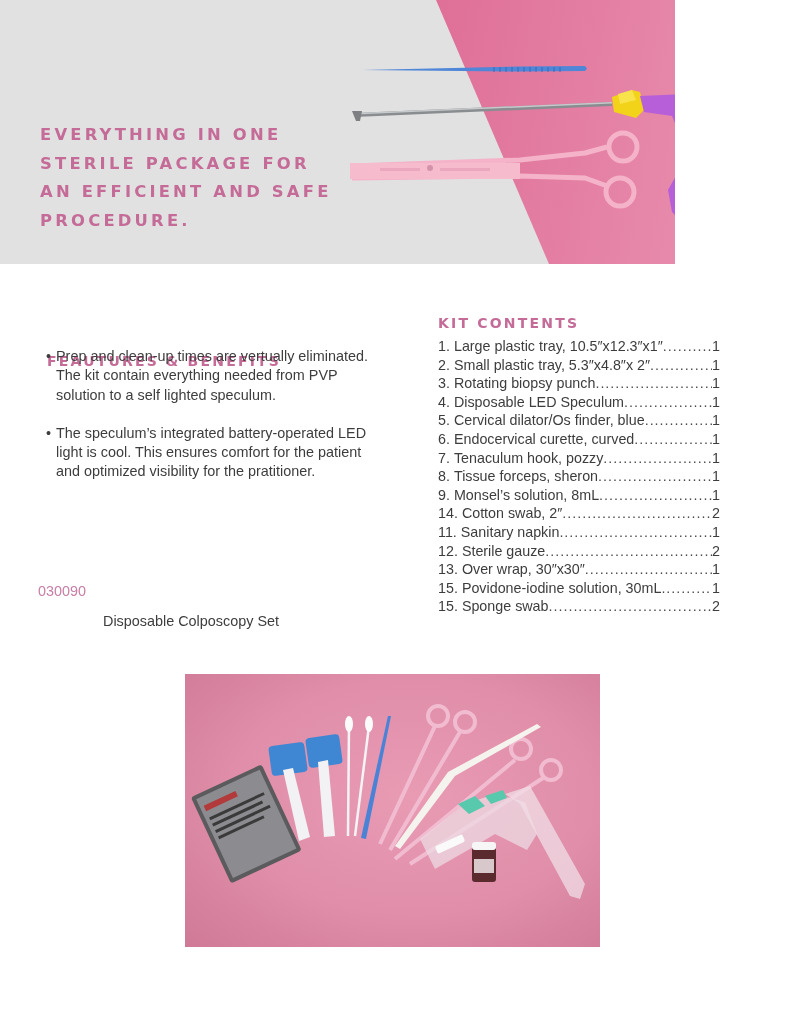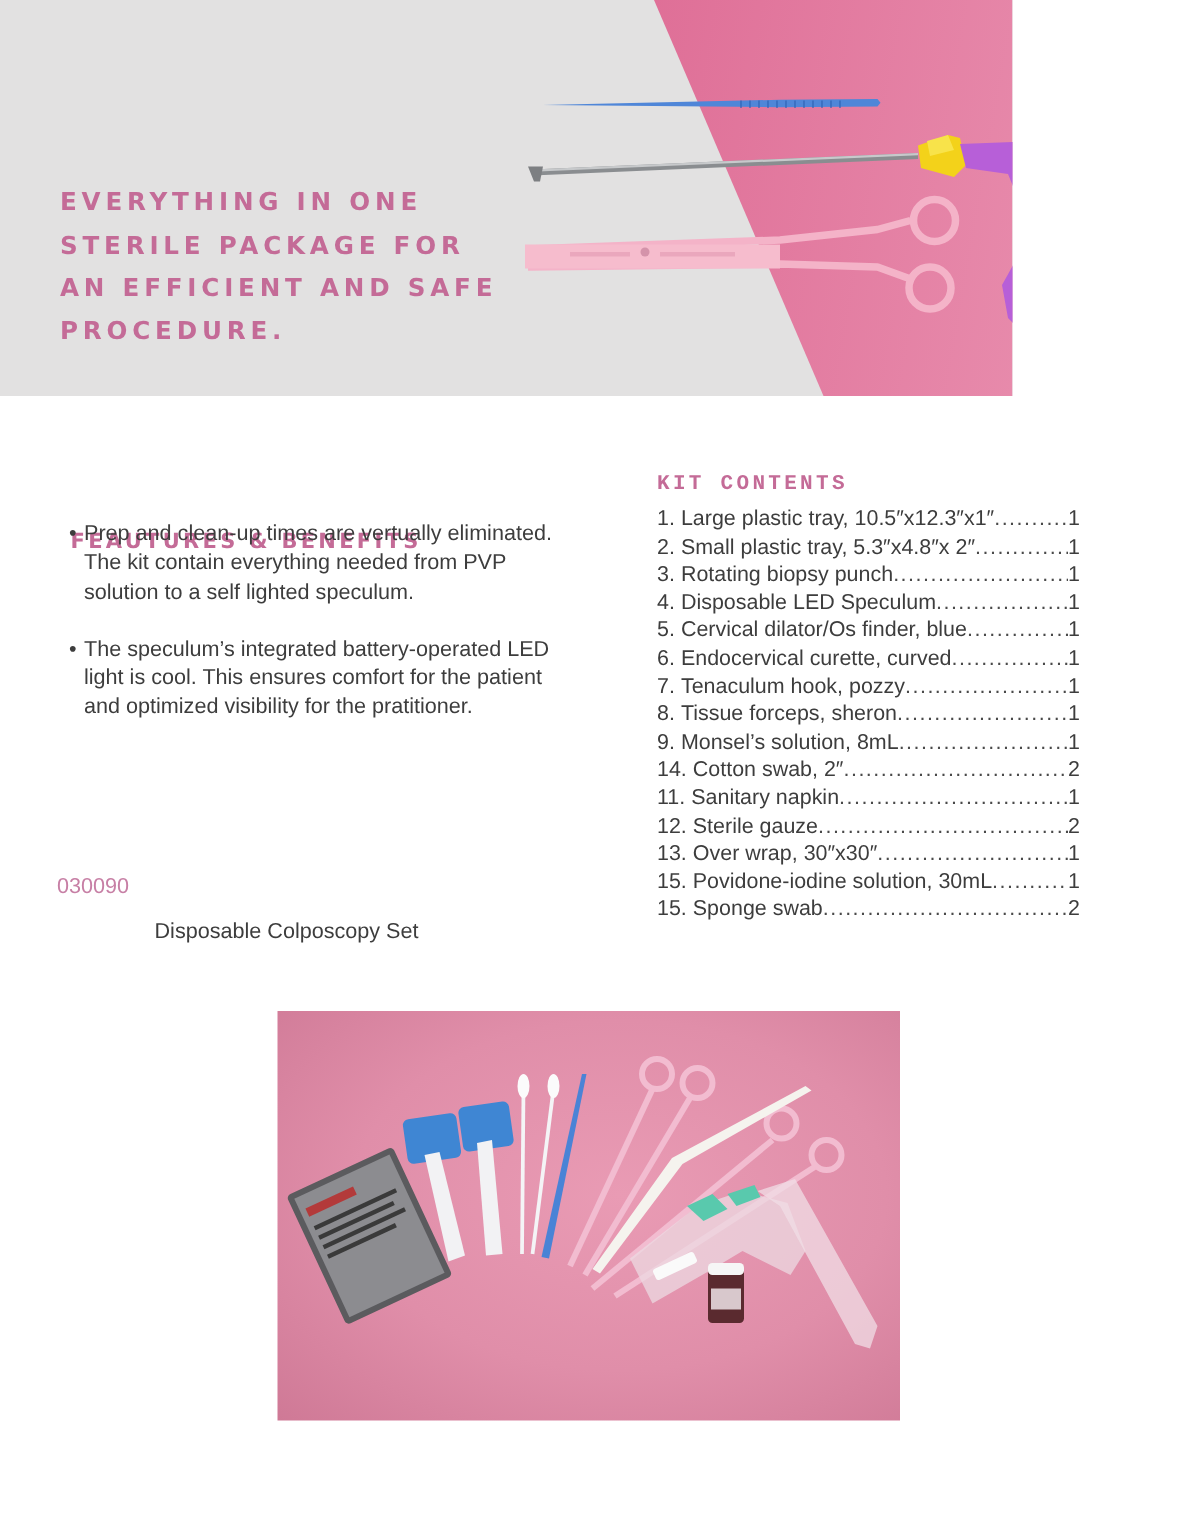--- a/index.html
+++ b/index.html
@@ -11,21 +11,21 @@
     .hero-pink { position: absolute; inset: 0; background: linear-gradient(100deg, #d65a85 0%, #df6f97 60%, #e78aab 100%);
       clip-path: polygon(436px 0, 791px 0, 791px 264px, 549px 264px); }
     .hero-title { position: absolute; left: 40px; top: 121px; width: 300px; font-family: "DejaVu Sans", sans-serif; font-weight: bold;
       font-size: 16.4px; line-height: 28.5px; letter-spacing: 3.2px; color: #c46b97; }
     .hero-title span { display: block; white-space: nowrap; }
     .hero-svg { position: absolute; left: 0; top: 0; }
 
     
     .section-heading { position: absolute; font-family: "DejaVu Sans", sans-serif; font-weight: bold; font-size: 14px; letter-spacing: 2.2px; color: #c46b97; white-space: nowrap; }
     .features-heading { left: 47px; top: 315px; margin-top: 38px; }
-    .kit-heading { left: 438px; top: 315px; font-family: Liberation Mono, monospace; }
+    .kit-heading { left: 438px; top: 315px; }
 
     .features-list { position: absolute; left: 46px; top: 347px; width: 340px; list-style: none; }
     .features-list li { position: relative; padding-left: 10px; font-family: "Liberation Sans", sans-serif; font-size: 14.4px; line-height: 19.3px; color: #3d3d3d; margin-bottom: 19px; }
     .features-list li .bullet { position: absolute; left: 0; top: 0; }
 
     .products { position: absolute; left: 38px; top: 582px; width: 340px; }
     .product-row { display: flex; font-family: "Liberation Sans", sans-serif; font-size: 14.4px; line-height: 19.3px; }
     .product-code { width: 65px; flex: none; color: #c77fa5; }
     .product-name { color: #3d3d3d; margin-top: 30px; }
 

